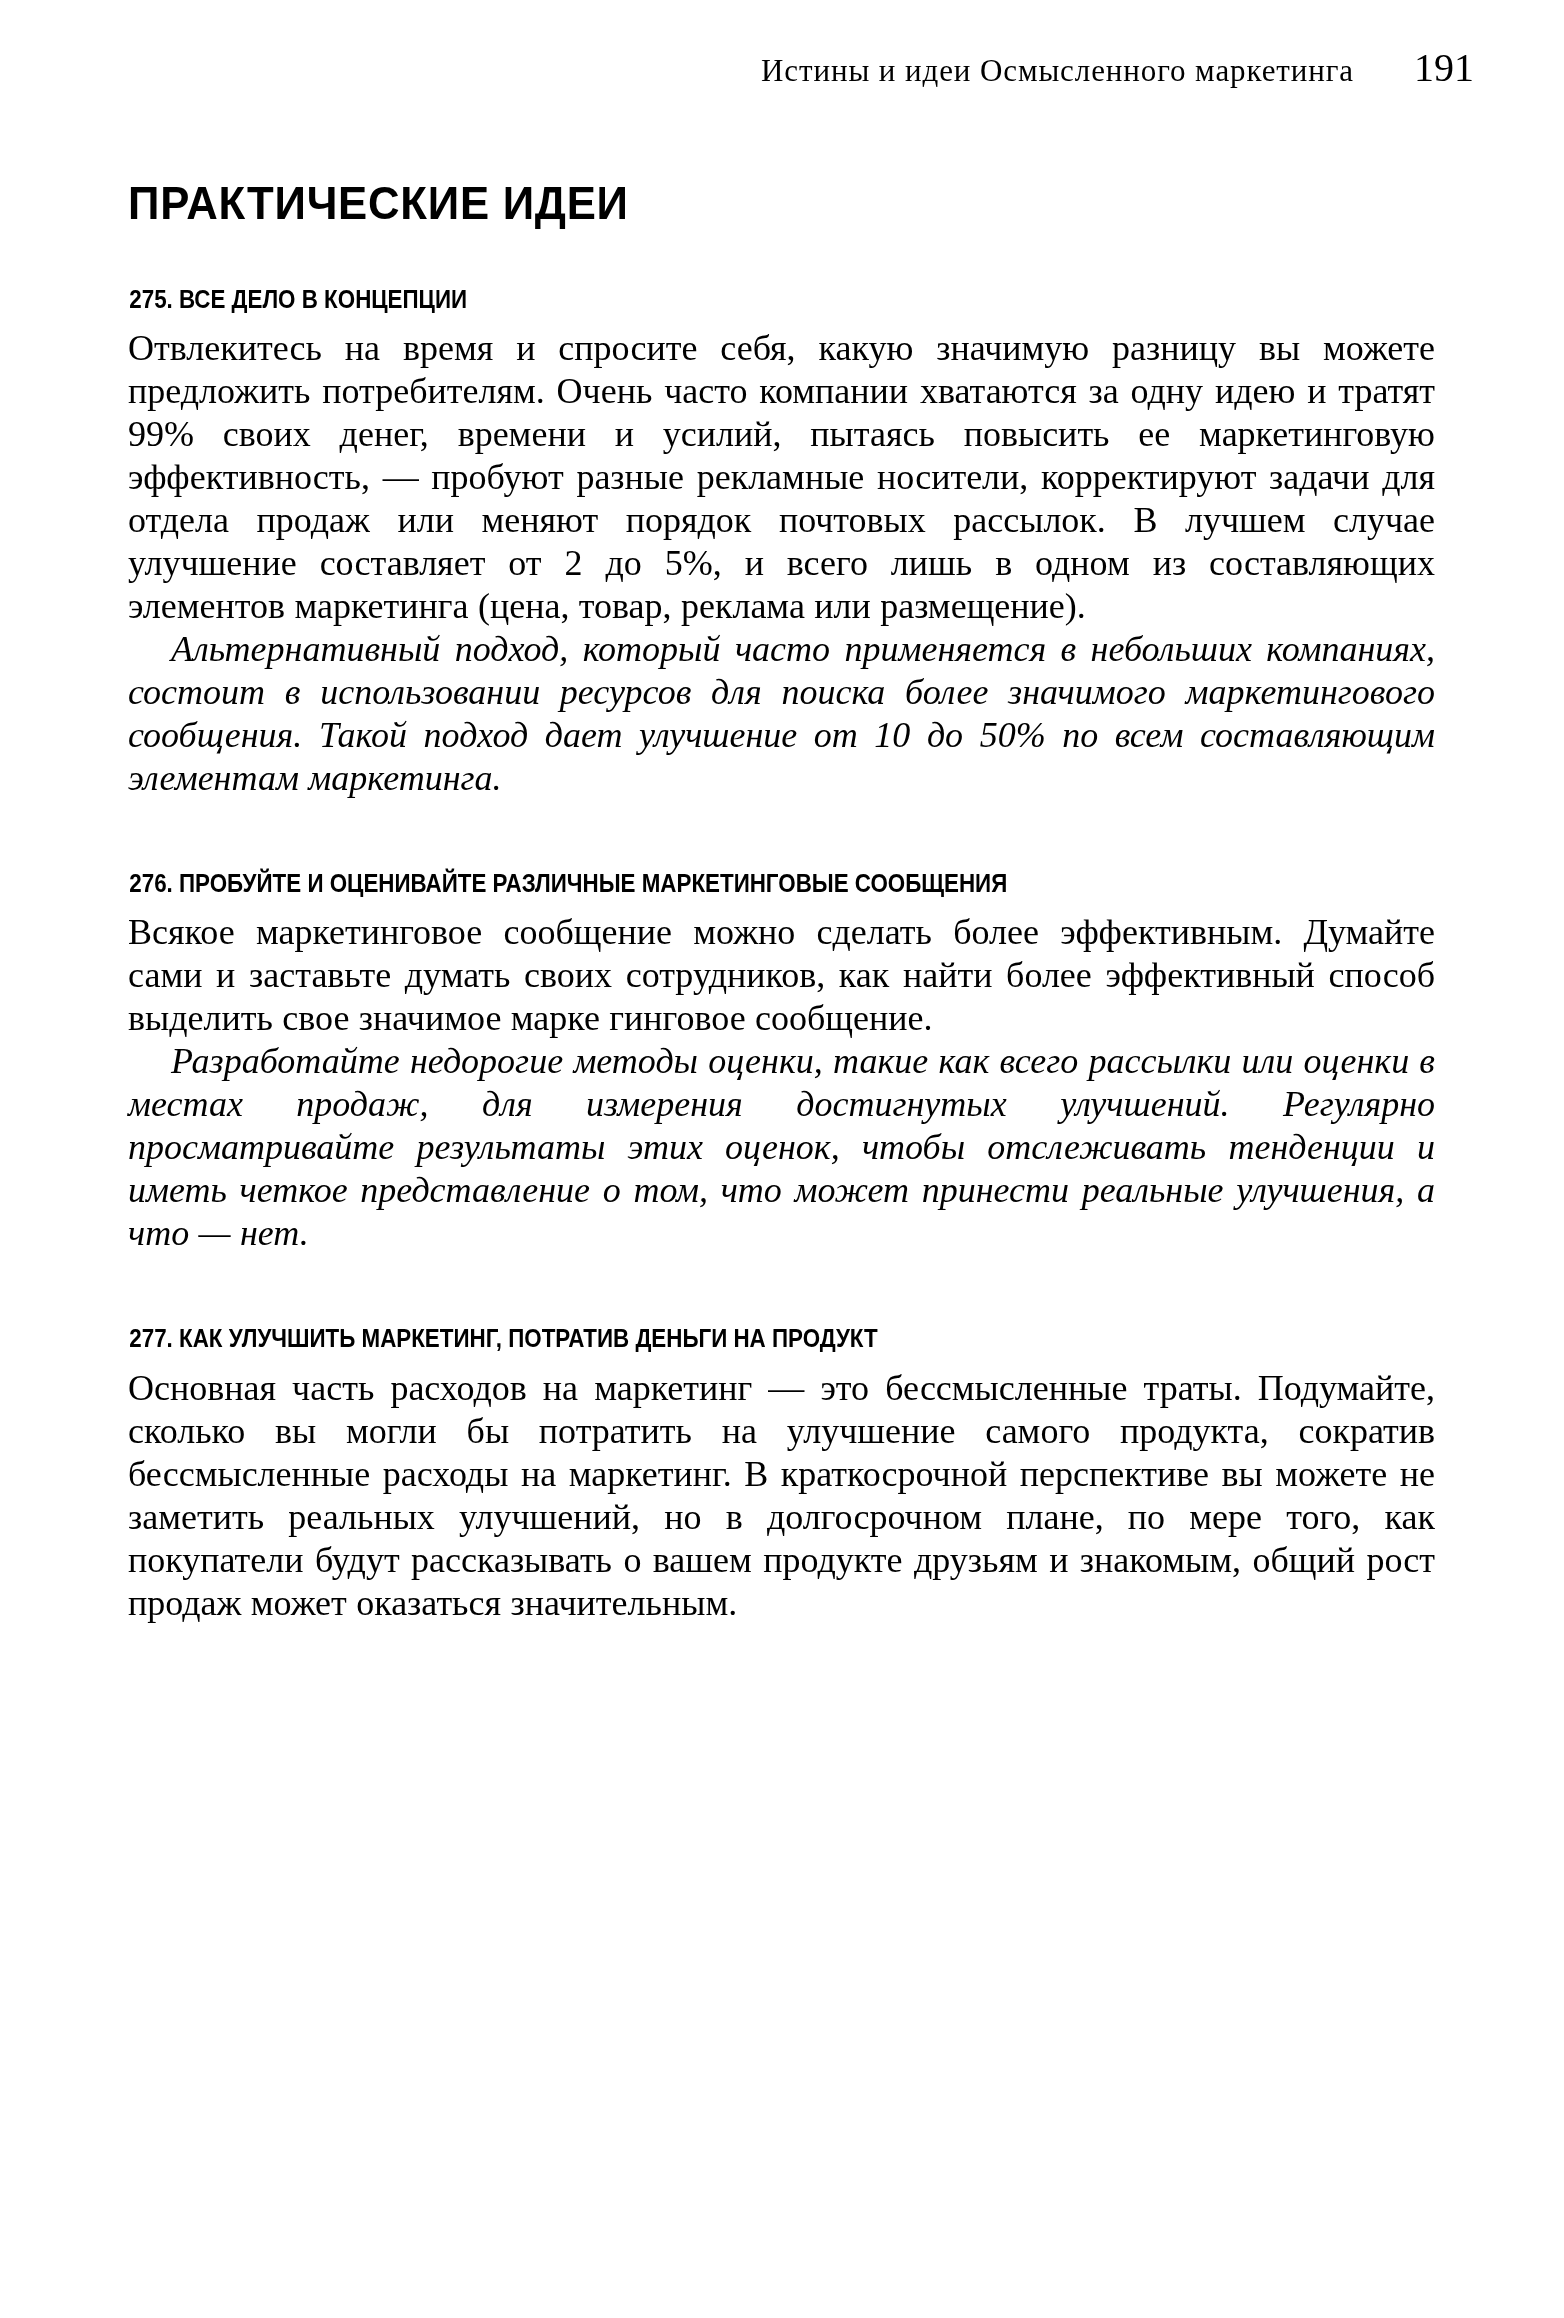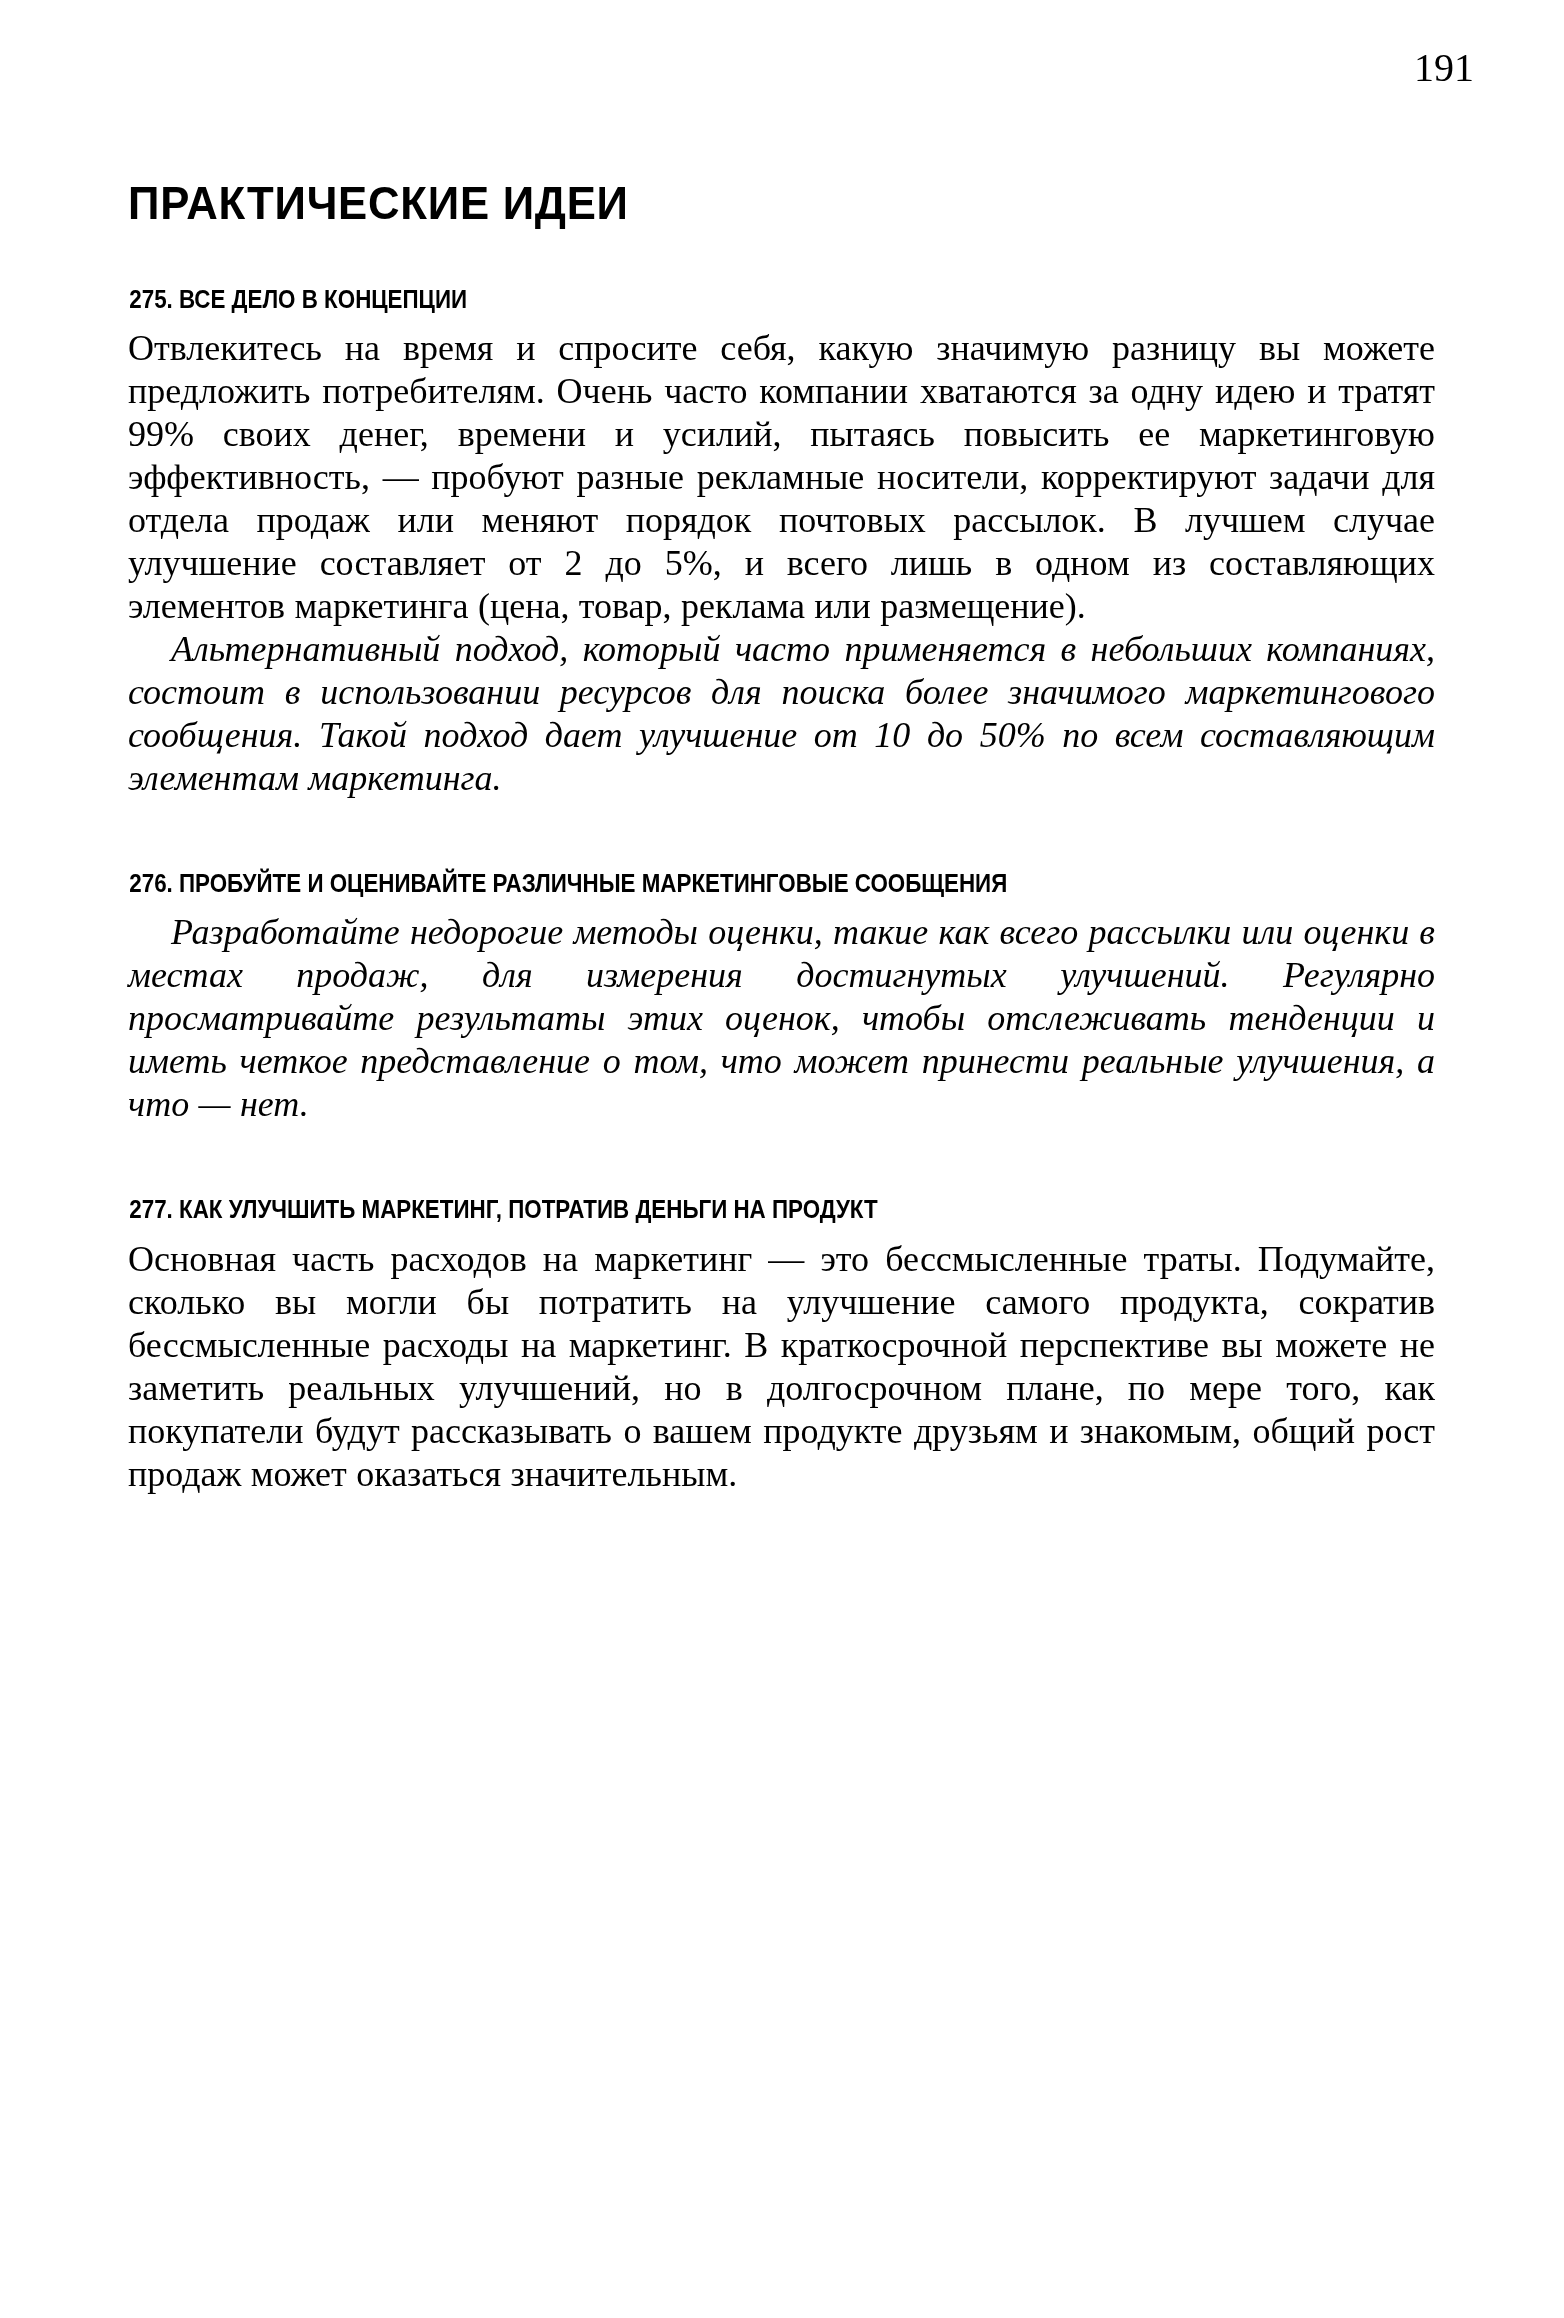--- a/index.html
+++ b/index.html
@@ -111,35 +111,37 @@
   p.body-par.last {
     text-align-last: left;
   }
 </style>
 </head>
 <body>
 
 <div class="page">
 
   <div class="running-head">
+    <span class="running-head-title">Истины и идеи Осмысленного маркетинга</span>
     <span class="running-head-folio">191</span>
   </div>
 
   <h1 class="chapter-title">ПРАКТИЧЕСКИЕ ИДЕИ</h1>
 
   <div class="content">
 
     <section class="section">
       <h2 class="section-heading">275. ВСЕ ДЕЛО В КОНЦЕПЦИИ</h2>
       <p class="body-par">Отвлекитесь на время и спросите себя, какую значимую разницу вы можете предложить потребителям. Очень часто компании хватаются за одну идею и тратят 99% своих денег, времени и усилий, пытаясь повысить ее маркетинговую эффективность, — пробуют разные рекламные носители, корректируют задачи для отдела продаж или меняют порядок почтовых рассылок. В лучшем случае улучшение составляет от 2 до 5%, и всего лишь в одном из составляющих элементов маркетинга (цена, товар, реклама или размещение).</p>
       <p class="body-par indent last">Альтернативный подход, который часто применяется в небольших компаниях, состоит в использовании ресурсов для поиска более значимого маркетингового сообщения. Такой подход дает улучшение от 10 до 50% по всем составляющим элементам маркетинга.</p>
     </section>
 
     <section class="section">
       <h2 class="section-heading">276. ПРОБУЙТЕ И ОЦЕНИВАЙТЕ РАЗЛИЧНЫЕ МАРКЕТИНГОВЫЕ СООБЩЕНИЯ</h2>
+      <p class="body-par last">Всякое маркетинговое сообщение можно сделать более эффективным. Думайте сами и заставьте думать своих сотрудников, как найти более эффективный способ выделить свое значимое марке гинговое сообщение.</p>
       <p class="body-par indent last">Разработайте недорогие методы оценки, такие как всего рассылки или оценки в местах продаж, для измерения достигнутых улучшений. Регулярно просматривайте результаты этих оценок, чтобы отслеживать тенденции и иметь четкое представление о том, что может принести реальные улучшения, а что — нет.</p>
     </section>
 
     <section class="section">
       <h2 class="section-heading">277. КАК УЛУЧШИТЬ МАРКЕТИНГ, ПОТРАТИВ ДЕНЬГИ НА ПРОДУКТ</h2>
       <p class="body-par last">Основная часть расходов на маркетинг — это бессмысленные траты. Подумайте, сколько вы могли бы потратить на улучшение самого продукта, сократив бессмысленные расходы на маркетинг. В краткосрочной перспективе вы можете не заметить реальных улучшений, но в долгосрочном плане, по мере того, как покупатели будут рассказывать о вашем продукте друзьям и знакомым, общий рост продаж может оказаться значительным.</p>
     </section>
 
   </div>
 </div>

